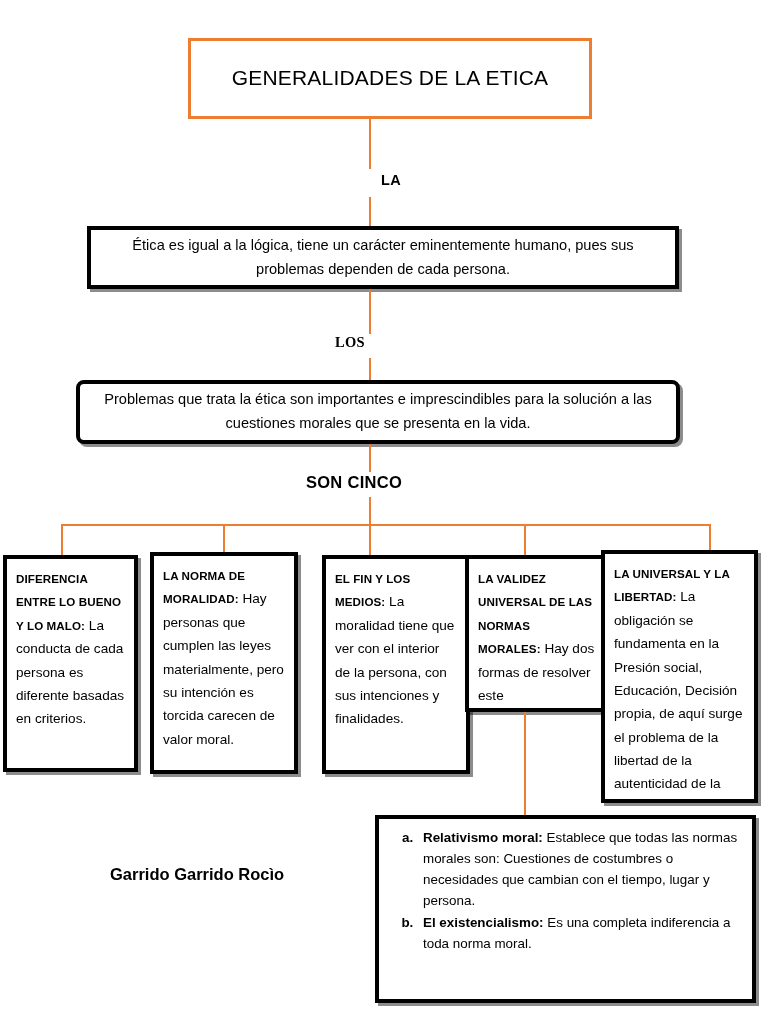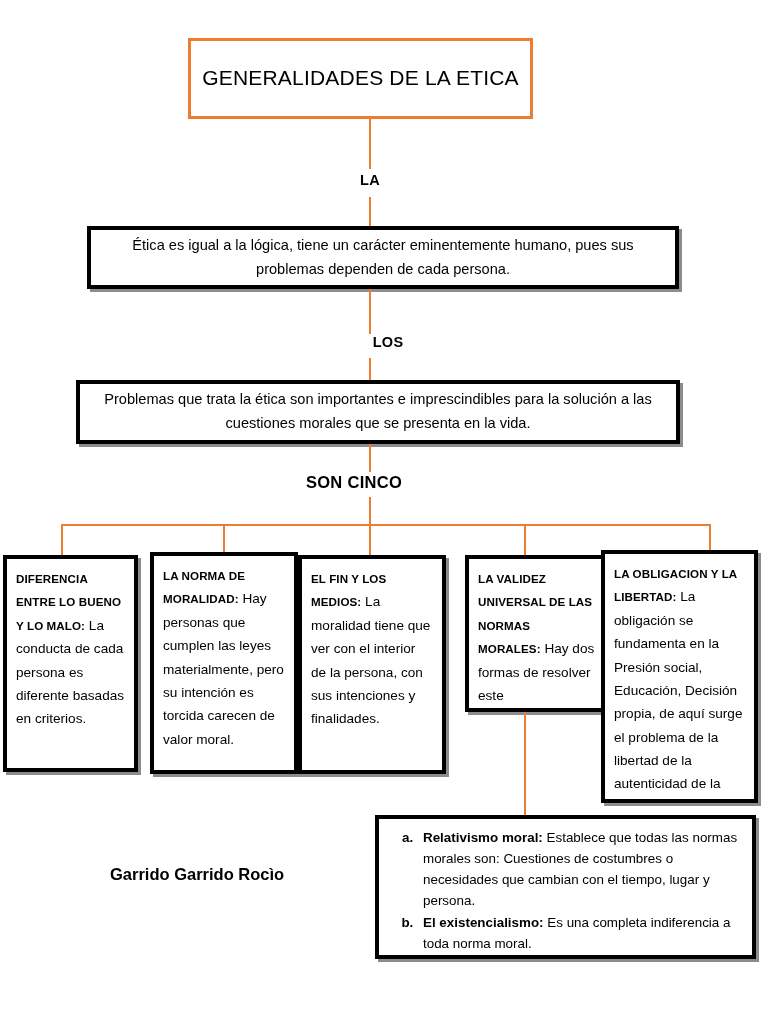--- a/index.html
+++ b/index.html
@@ -108,41 +108,41 @@
     font-size: 16.5px;
     line-height: 2.05;
     white-space: nowrap;
   }
 </style>
 </head>
 <body>
 
 <div id="canvas">
 
-  <div class="box box-title" style="left:188px; top:38px; width:345px; height:81px;">
+  <div class="box box-title" style="left:188px; top:38px; width:404px; height:81px;">
     <span>GENERALIDADES DE LA ETICA</span>
   </div>
 
   <div class="conn conn-v" style="left:369px; top:119px; width:2px; height:50px;"></div>
 
-  <div class="branch-label" style="left:339px; top:172px; width:62px;">LA</div>
+  <div class="branch-label" style="left:339px; top:172px; width:62px;text-align:right;">LA</div>
 
   <div class="conn conn-v" style="left:369px; top:197px; width:2px; height:30px;"></div>
 
   <div class="box box-black box-wide" style="left:87px; top:226px; width:592px; height:63px;">
     <span>Ética es igual a la lógica, tiene un carácter eminentemente humano, pues sus problemas dependen de cada persona.</span>
   </div>
 
   <div class="conn conn-v" style="left:369px; top:289px; width:2px; height:45px;"></div>
 
-  <div class="branch-label" style="left:357px; top:334px; width:62px;">LOS</div>
+  <div class="branch-label" style="left:319px; top:334px; width:62px;font-family:Liberation Serif, serif;">LOS</div>
 
   <div class="conn conn-v" style="left:369px; top:358px; width:2px; height:23px;"></div>
 
-  <div class="box box-black box-wide" style="left:76px; top:380px; width:604px; height:64px;">
+  <div class="box box-black box-wide" style="left:76px; top:380px; width:604px; height:64px;border-radius:8px;">
     <span>Problemas que trata la ética son importantes e imprescindibles para la solución a las cuestiones morales que se presenta en la vida.</span>
   </div>
 
   <div class="conn conn-v" style="left:369px; top:444px; width:2px; height:28px;"></div>
 
   <div class="branch-label big" style="left:283px; top:473px; width:142px;">SON CINCO</div>
 
   <div class="conn conn-v" style="left:369px; top:497px; width:2px; height:27px;"></div>
 
   <div class="conn conn-h" style="left:61px; top:524px; width:650px; height:2px;"></div>
@@ -154,35 +154,35 @@
   <div class="conn conn-v" style="left:709px; top:524px; width:2px; height:32px;"></div>
 
   <div class="box box-black leaf" style="left:3px; top:555px; width:135px; height:217px;">
     <span class="hd">DIFERENCIA ENTRE LO BUENO Y LO MALO:</span><span> La conducta de cada persona es diferente basadas en criterios.</span>
   </div>
 
   <div class="box box-black leaf" style="left:150px; top:552px; width:148px; height:222px;">
     <span class="hd">LA NORMA DE MORALIDAD:</span><span> Hay personas que cumplen las leyes materialmente, pero su intención es torcida carecen de valor moral.</span>
   </div>
 
-  <div class="box box-black leaf" style="left:298px; top:555px; width:148px; height:219px;">
+  <div class="box box-black leaf" style="left:322px; top:555px; width:148px; height:219px;">
     <span class="hd">EL FIN Y LOS MEDIOS:</span><span> La moralidad tiene que ver con el interior de la persona, con sus intenciones y finalidades.</span>
   </div>
 
   <div class="box box-black leaf" style="left:465px; top:555px; width:144px; height:157px;">
     <span class="hd">LA VALIDEZ UNIVERSAL DE LAS NORMAS MORALES:</span><span> Hay dos formas de resolver este</span>
   </div>
 
   <div class="box box-black leaf" style="left:601px; top:550px; width:157px; height:253px;">
-    <span class="hd">LA OBLIGACION Y LA LIBERTAD:</span><span> La obligación se fundamenta en la Presión social, Educación, Decisión propia, de aquí surge el problema de la libertad de la autenticidad de la propia conducta.</span>
+    <span class="hd">LA UNIVERSAL Y LA LIBERTAD:</span><span> La obligación se fundamenta en la Presión social, Educación, Decisión propia, de aquí surge el problema de la libertad de la autenticidad de la propia conducta.</span>
   </div>
 
   <div class="conn conn-v" style="left:524px; top:712px; width:2px; height:104px;"></div>
 
-  <div class="box box-black box-list" style="left:375px; top:815px; width:381px; height:144px;">
+  <div class="box box-black box-list" style="left:375px; top:815px; width:381px; height:188px;">
     <ol>
       <li><b>Relativismo moral:</b><span> Establece que todas las normas morales son: Cuestiones de costumbres o necesidades que cambian con el tiempo, lugar y persona.</span></li>
       <li><b>El existencialismo:</b><span> Es una completa indiferencia a toda norma moral.</span></li>
     </ol>
   </div>
 
   <div class="sig" style="left:110px; top:858px;">
     <div>Garrido Garrido Rocìo</div>
   </div>
 

